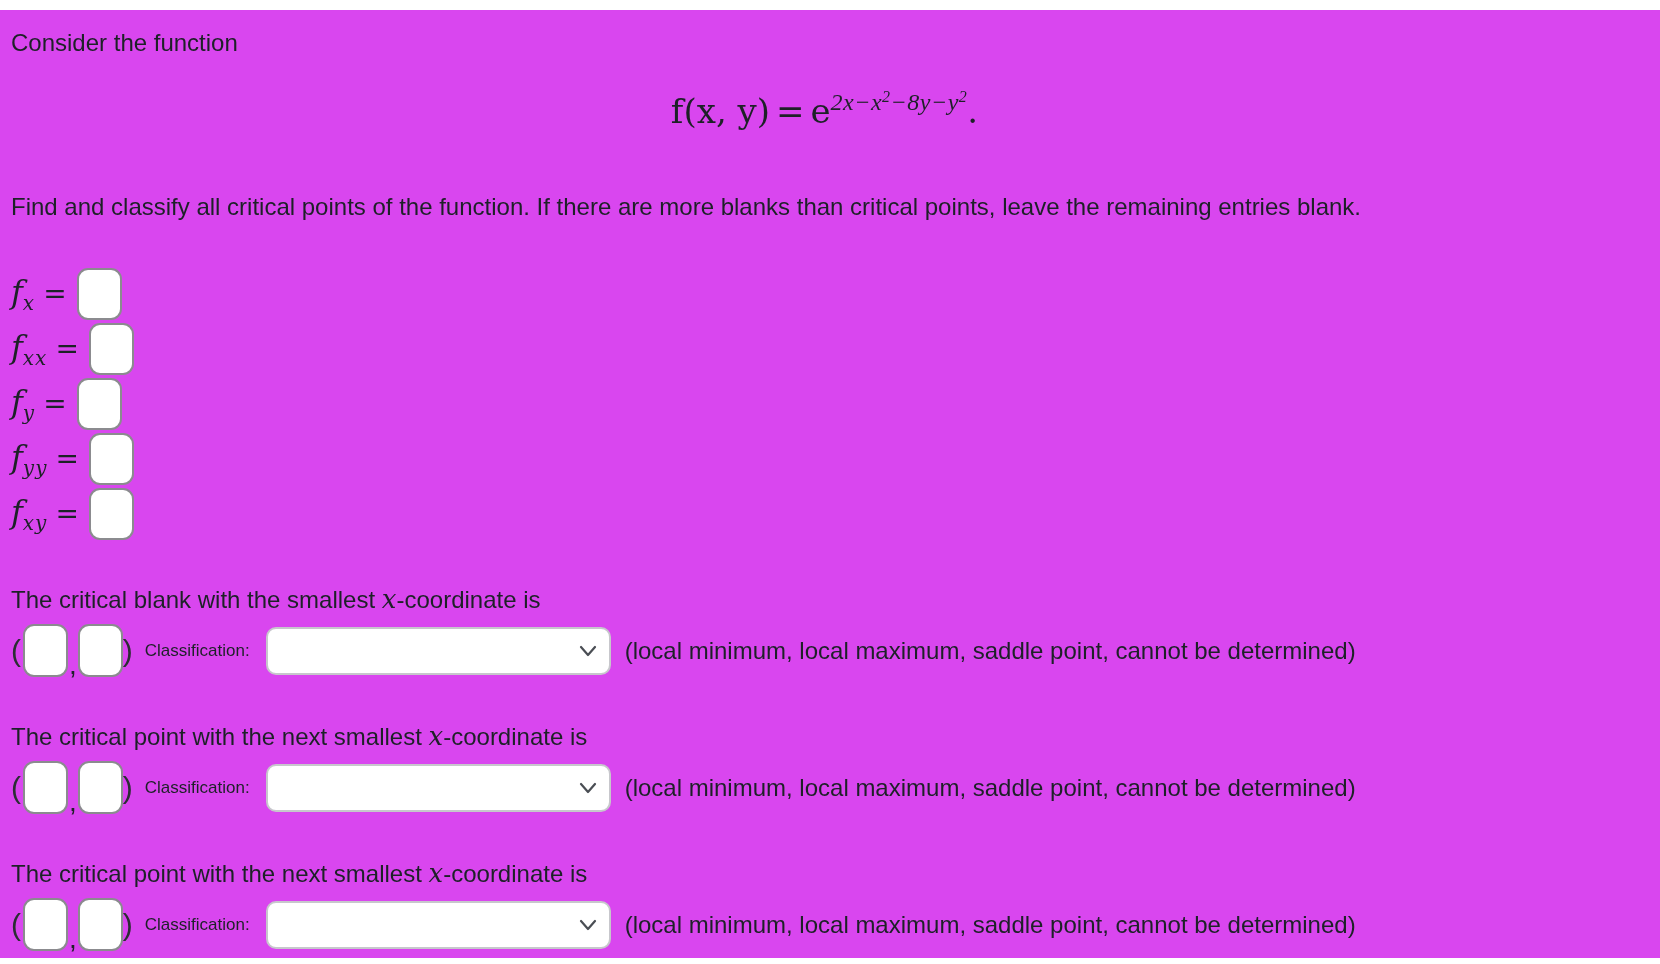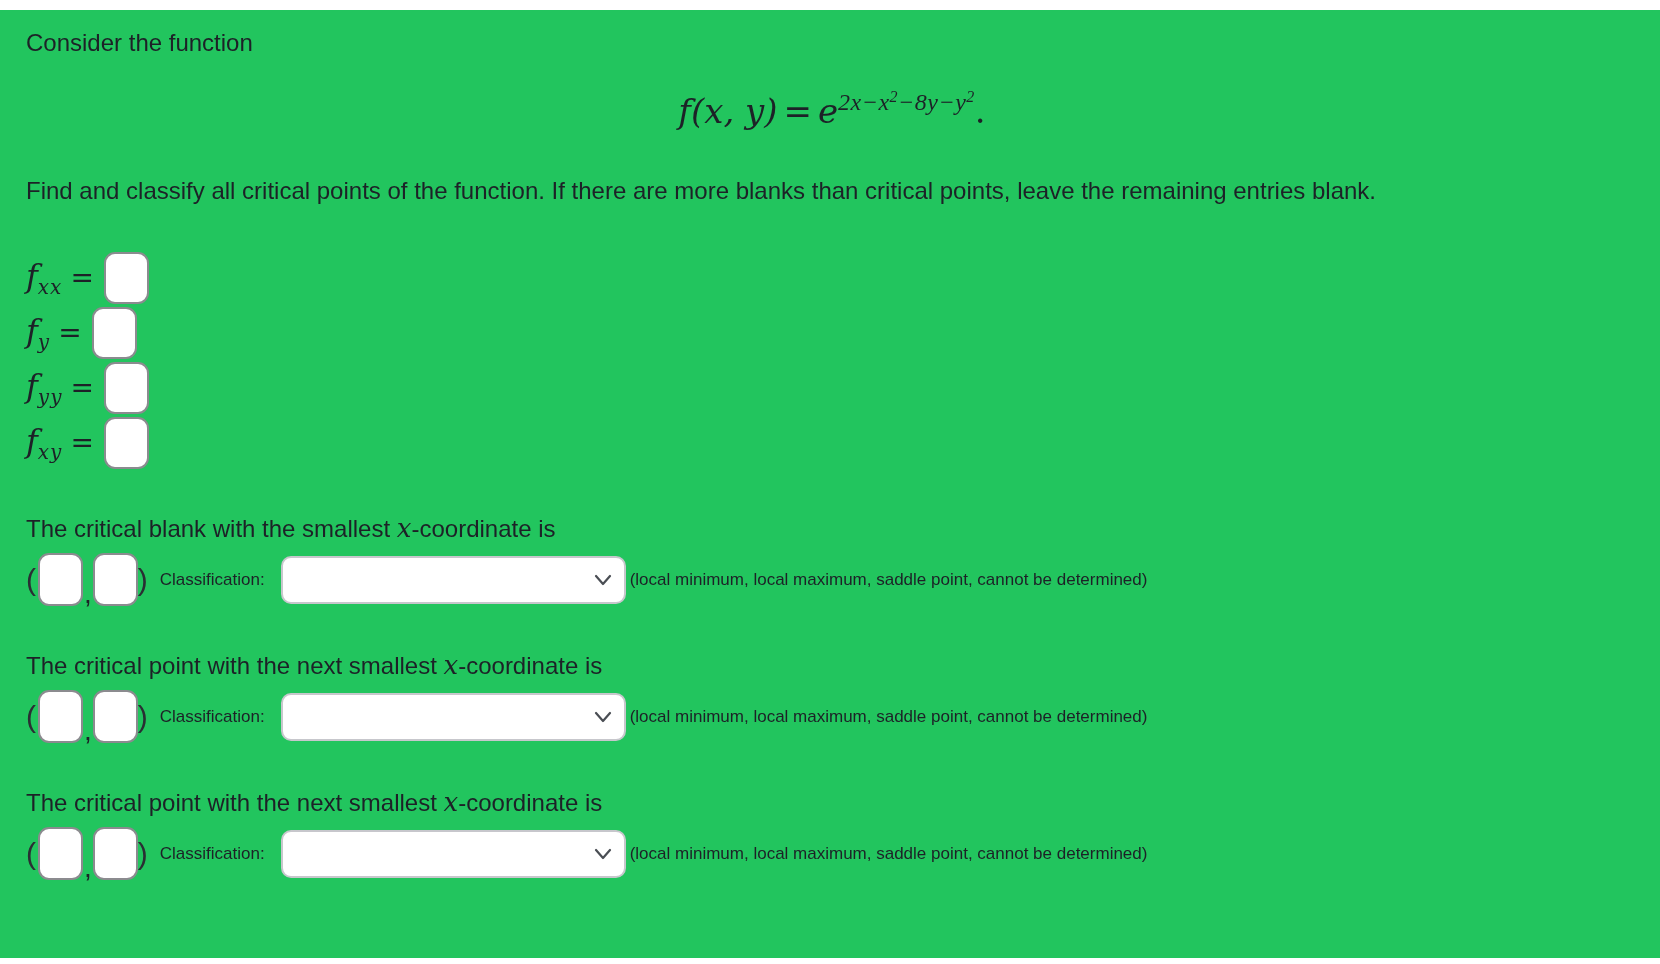--- a/index.html
+++ b/index.html
@@ -7,53 +7,53 @@
     margin: 0; padding: 0;
     width: 1660px; height: 964px;
     background: #ffffff;
     font-family: "Liberation Sans", sans-serif;
     color: #1d2127;
     overflow: hidden;
   }
   .panel {
     margin-top: 10px;
     height: 948px;
-    background: #22c55e;
-    padding: 18px 22px 0 26px;
+    background: #d946ef;
+    padding: 18px 22px 0 11px;
     overflow: hidden;
   }
   
   .intro {
     font-size: 24px;
     line-height: 30px;
   }
   .formula-line {
     text-align: center;
     margin-top: 30px;
     height: 52px;
     font-family: "DejaVu Serif", serif;
     font-size: 34px;
   }
-  .mit { font-style: italic; }
+  .mit { }
   .formula-line .eq { font-style: normal; padding: 0 6px; }
   .exp {
     font-size: 24px;
     font-style: italic;
     vertical-align: 13px;
     letter-spacing: 0.5px;
     font-family: Liberation Serif, serif;
   }
   .exp .sq {
     font-size: 16px;
     vertical-align: 8px;
     font-style: italic;
   }
   .formula-period { font-style: normal; }
   .instruction {
-    margin-top: 36px;
+    margin-top: 52px;
     font-size: 24px;
     line-height: 30px;
   }
   
   .derivatives { margin-top: 46px; }
   .deriv-row {
     display: flex;
     align-items: center;
     height: 52px;
     margin-bottom: 3px;
@@ -144,40 +144,44 @@
     position: absolute;
     right: 14px;
     top: 50%;
     margin-top: -8px;
     width: 18px;
     height: 16px;
     pointer-events: none;
     display: inline-block;
   }
   .note {
-    margin-left: 4px;
-    font-size: 17px;
+    margin-left: 14px;
+    font-size: 24px;
     white-space: nowrap;
   }
 </style>
 </head>
 <body>
 
 <div class="panel">
 
   <div class="intro">Consider the function</div>
 
   <div class="formula-line">
     <span class="mit">f(x, y)</span><span class="eq">=</span><span class="mit">e</span><span class="exp"><span>2x−x</span><span class="sq">2</span><span>−8y−y</span><span class="sq">2</span></span><span class="formula-period">.</span>
   </div>
 
   <div class="instruction">Find and classify all critical points of the function. If there are more blanks than critical points, leave the remaining entries blank.</div>
 
   <div class="derivatives">
 
+    <div class="deriv-row">
+      <span class="math-label"><span class="base">f</span><sub>x</sub><span class="eq2">=</span></span>
+      <input type="text" class="small-box" value="" style="">
+    </div>
 
     <div class="deriv-row">
       <span class="math-label"><span class="base">f</span><sub>xx</sub><span class="eq2">=</span></span>
       <input type="text" class="small-box" value="" style="">
     </div>
 
     <div class="deriv-row">
       <span class="math-label"><span class="base">f</span><sub>y</sub><span class="eq2">=</span></span>
       <input type="text" class="small-box" value="" style="">
     </div>

